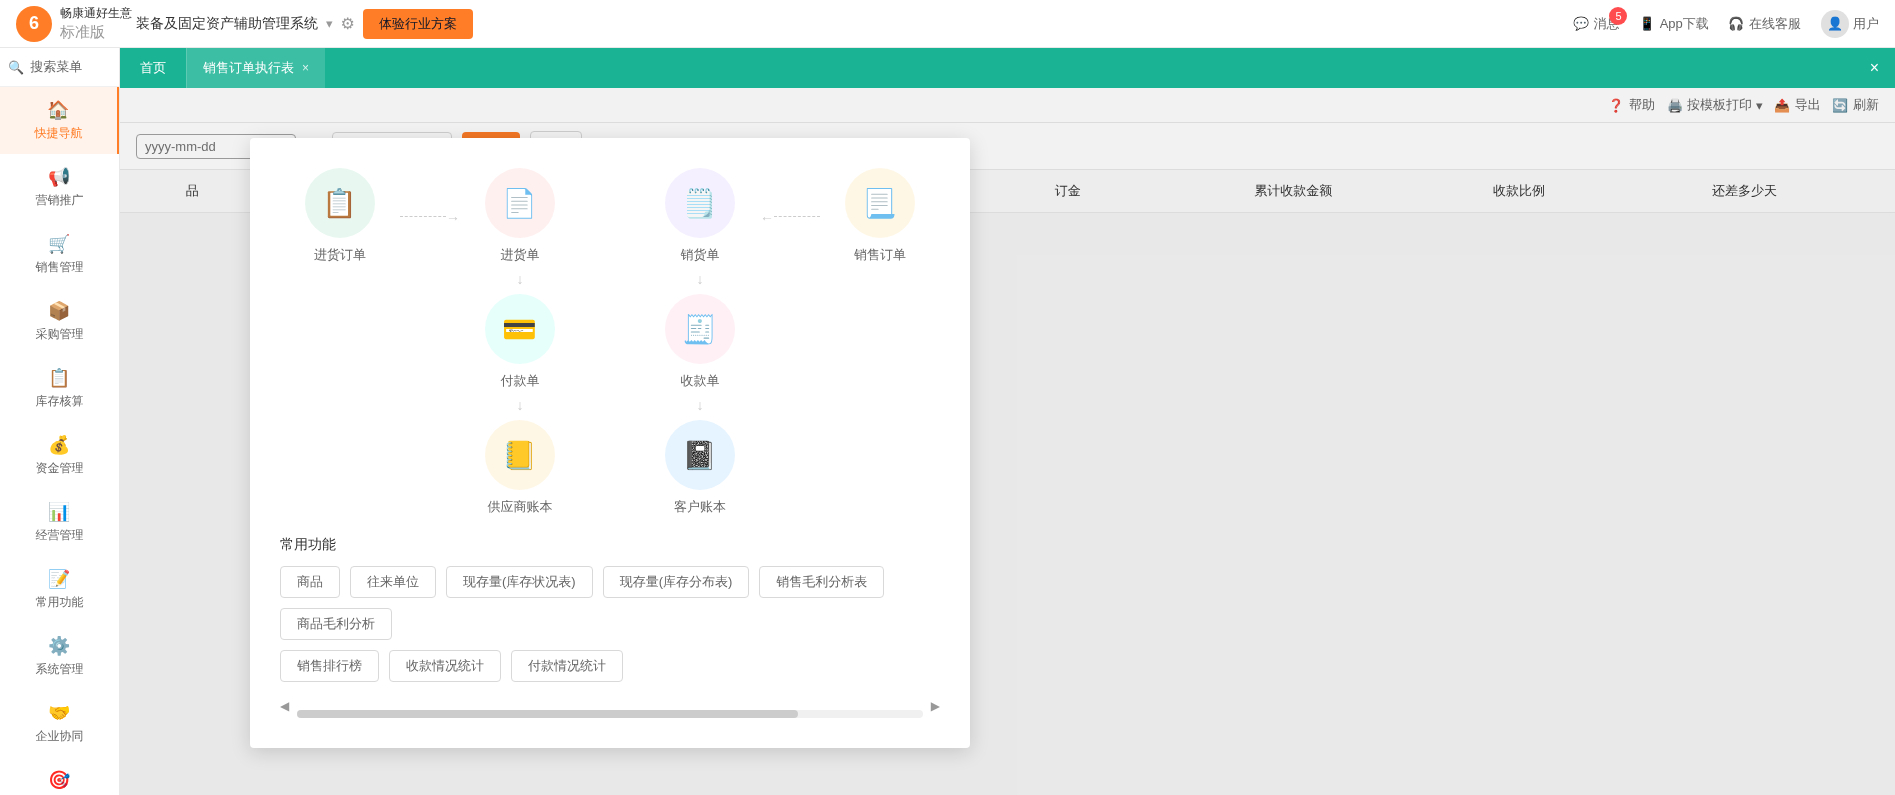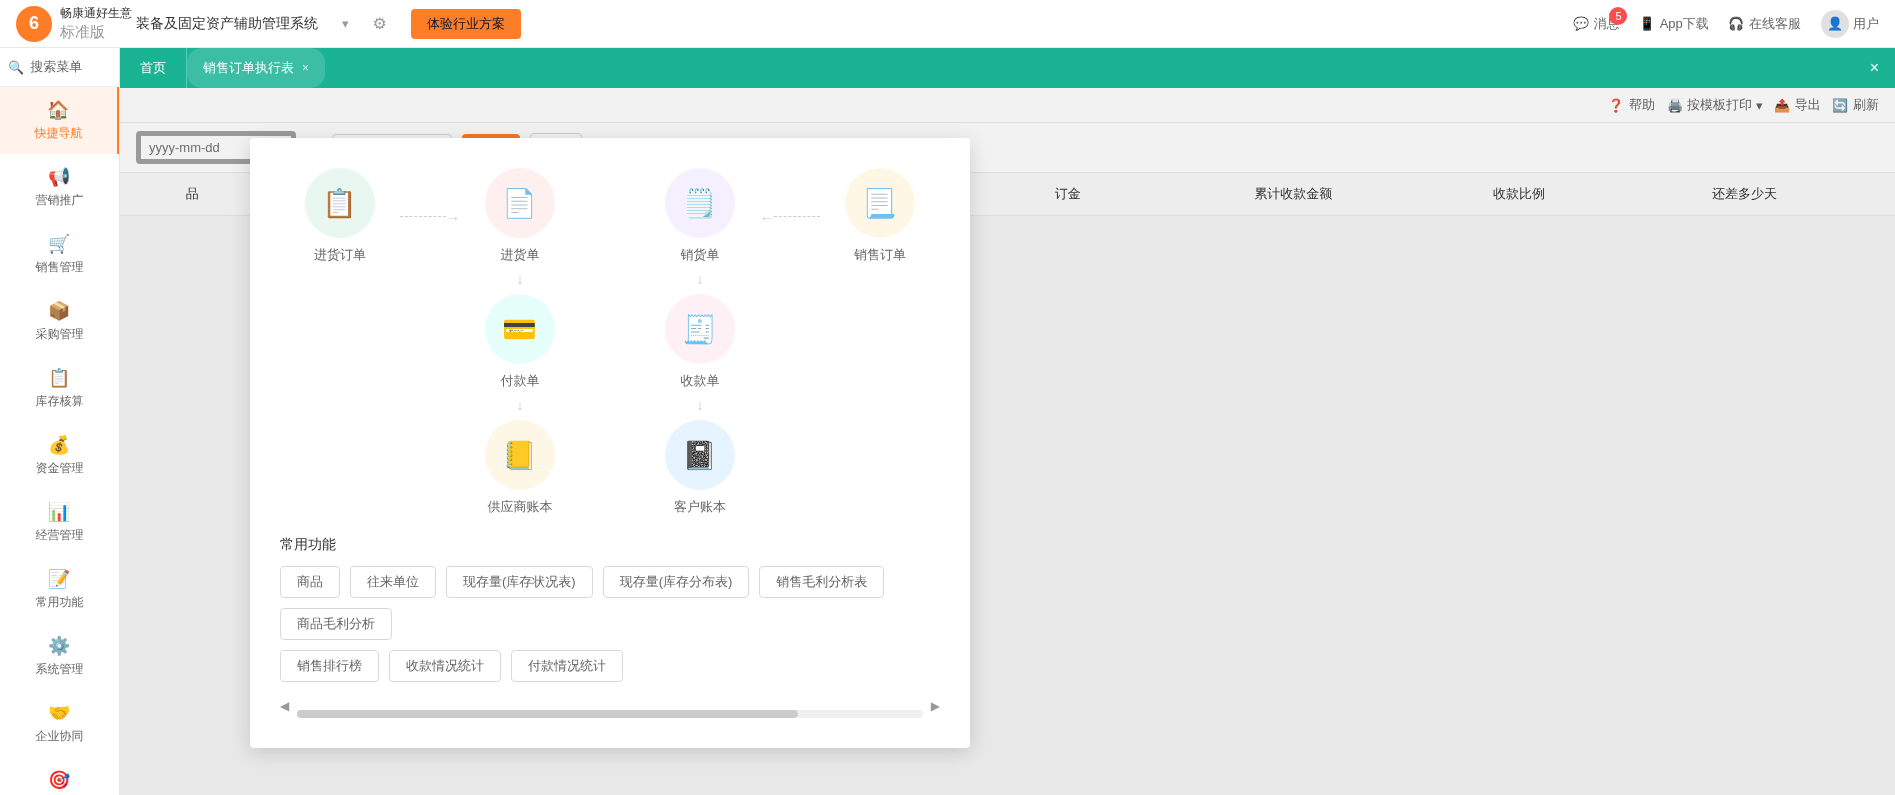--- a/index.html
+++ b/index.html
@@ -14,21 +14,21 @@
       background: #fff;
       display: flex;
       align-items: center;
       padding: 0 16px;
       border-bottom: 1px solid #e8e8e8;
       flex-shrink: 0;
     }
     .logo-area { display: flex; align-items: center; width: 120px; }
     .logo-icon { width: 36px; height: 36px; background: #ff7d26; border-radius: 50%; display: flex; align-items: center; justify-content: center; color: white; font-size: 18px; font-weight: bold; margin-right: 8px; }
     .logo-text { font-size: 12px; color: #333; line-height: 1.3; }
-    .system-title { display: flex; align-items: center; gap: 24px; flex: 1; }
+    .system-title { display: flex; align-items: center; gap: 8px; flex: 1; }
     .dropdown-btn { color: #999; cursor: pointer; }
     .gear-btn { color: #999; cursor: pointer; font-size: 16px; }
     .trial-btn { background: #ff7d26; color: #0f172a; border: none; padding: 6px 16px; border-radius: 4px; cursor: pointer; font-size: 13px; }
     .header-right { display: flex; align-items: center; gap: 20px; margin-left: auto; }
     .header-action { display: flex; align-items: center; gap: 4px; color: #666; cursor: pointer; font-size: 13px; position: relative; }
     .badge { background: #ff4d4f; color: white; border-radius: 10px; font-size: 11px; padding: 0 5px; min-width: 18px; height: 18px; display: flex; align-items: center; justify-content: center; position: absolute; top: -8px; right: -8px; }
     .avatar { width: 28px; height: 28px; background: #e0e0e0; border-radius: 50%; display: flex; align-items: center; justify-content: center; color: #666; }
 
     
     .main-layout { display: flex; flex: 1; overflow: hidden; }
@@ -91,21 +91,20 @@
     .tab-item {
       padding: 0 16px;
       height: 100%;
       display: flex;
       align-items: center;
       color: white;
       font-size: 13px;
       cursor: pointer;
       background: rgba(255,255,255,0.15);
       gap: 8px;
-      border-radius: 15px;
     }
     .tab-close { color: rgba(255,255,255,0.8); font-size: 12px; }
     .tab-close-right { margin-left: auto; padding: 0 16px; color: white; cursor: pointer; font-size: 16px; display: flex; align-items: center; }
 
     
     .page-content { flex: 1; background: #f5f5f5; overflow: auto; position: relative; }
 
     
     .page-toolbar {
       background: white;
@@ -121,21 +120,21 @@
     
     .filter-bar {
       background: white;
       padding: 8px 16px;
       display: flex;
       align-items: center;
       gap: 10px;
       border-bottom: 1px solid #e8e8e8;
     }
     .filter-input {
-      border: 5px solid #a3a3a3;
+      border: 1px solid #a3a3a3;
       border-radius: 4px;
       padding: 4px 8px;
       font-size: 13px;
       color: #999;
       width: 160px;
     }
     .filter-select {
       border: 1px solid #d9d9d9;
       border-radius: 4px;
       padding: 4px 8px;

